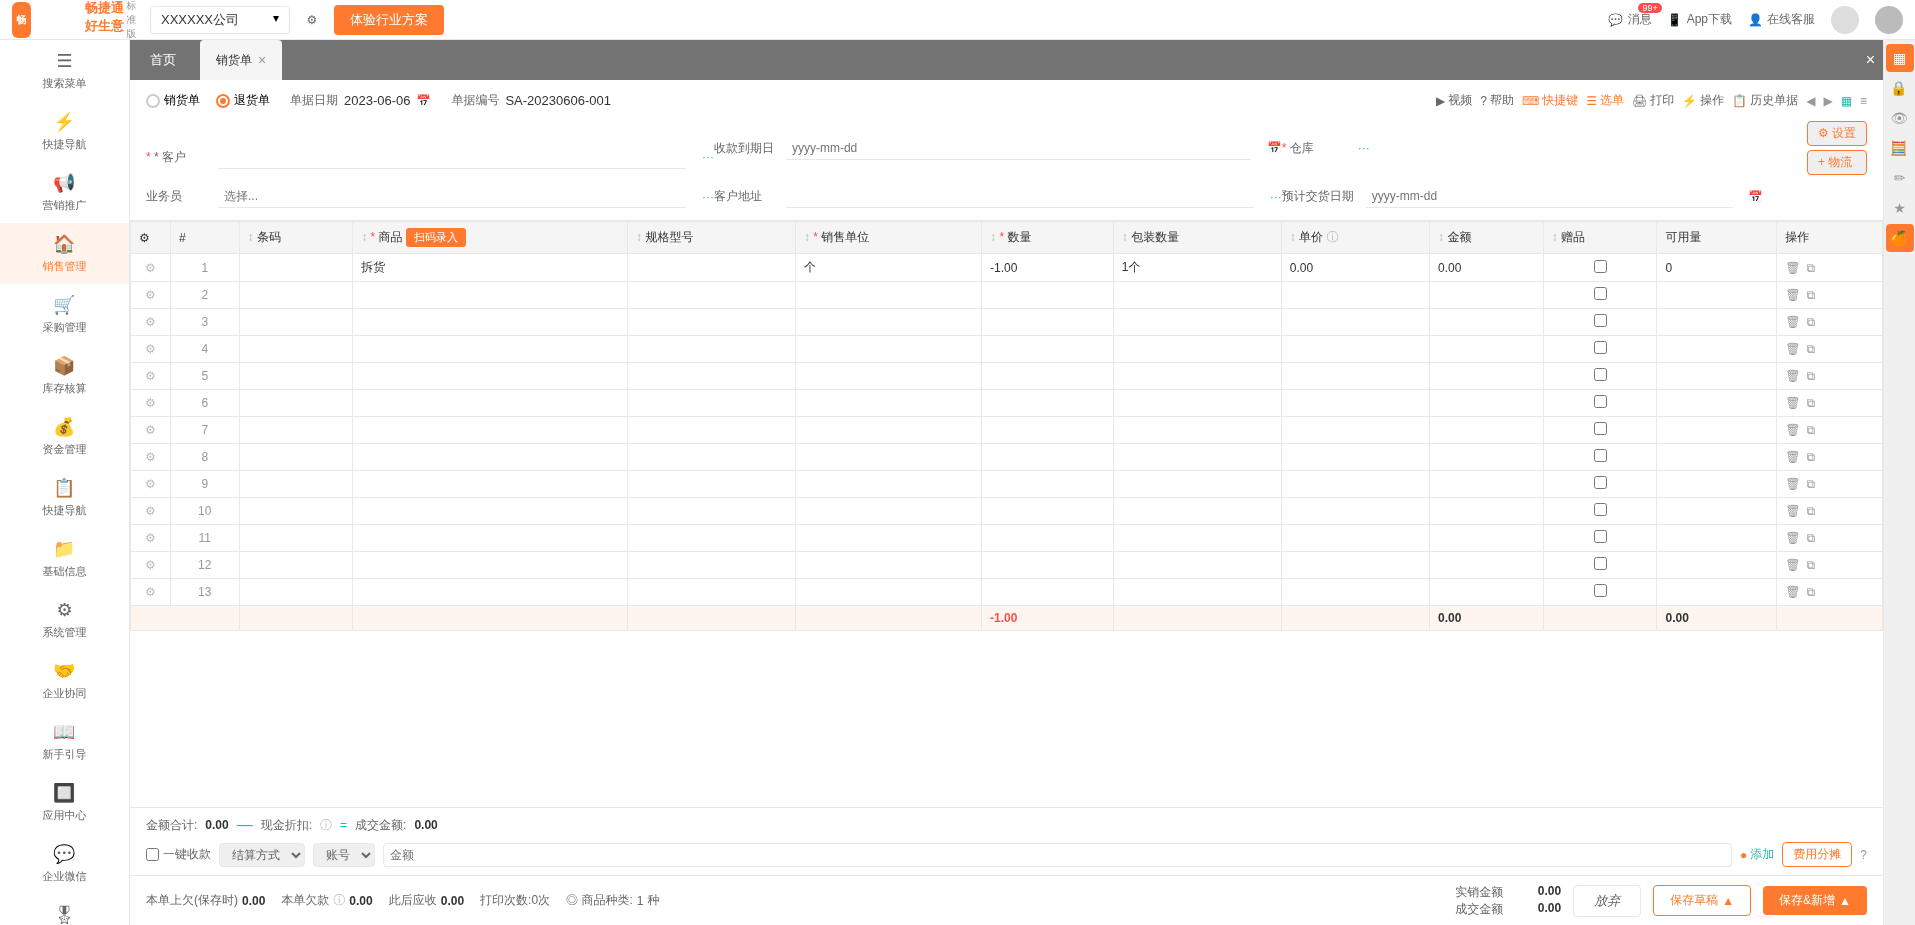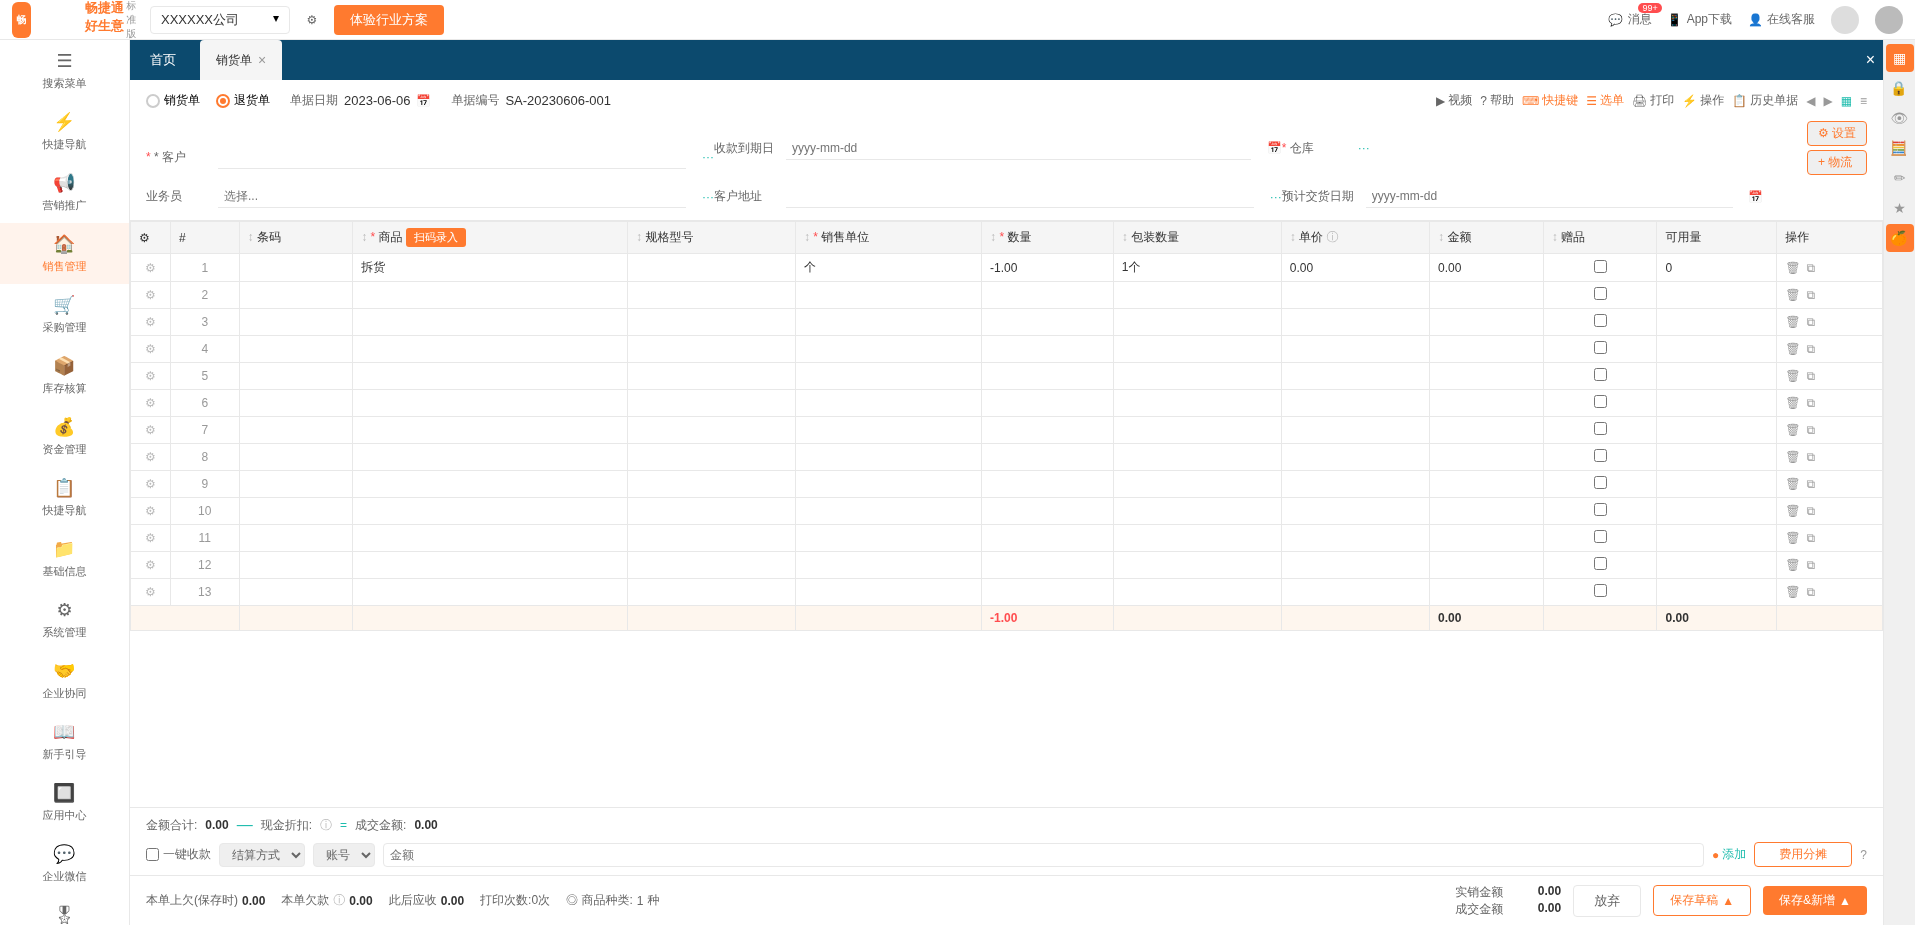--- a/index.html
+++ b/index.html
@@ -27,21 +27,21 @@
     .sidebar { width: 130px; background: #fff; border-right: 1px solid #e8e8e8; display: flex; flex-direction: column; flex-shrink: 0; }
     .sidebar-item { display: flex; flex-direction: column; align-items: center; padding: 10px 0; cursor: pointer; color: #666; gap: 4px; }
     .sidebar-item.active { background: #fff3ec; color: #ff7a2f; }
     .sidebar-item-icon { font-size: 18px; }
     .sidebar-item-label { font-size: 11px; }
 
     
     .content { flex: 1; display: flex; flex-direction: column; overflow: hidden; }
 
     
-    .tab-bar { height: 40px; background: #0c4a6e; display: flex; align-items: center; padding: 0 0; flex-shrink: 0; }
+    .tab-bar { height: 40px; background: #737373; display: flex; align-items: center; padding: 0 0; flex-shrink: 0; }
     .tab-home { padding: 0 20px; height: 100%; display: flex; align-items: center; color: white; cursor: pointer; font-size: 13px; }
     .tab-item { height: 100%; display: flex; align-items: center; gap: 6px; padding: 0 16px; background: #f5f5f5; color: #333; cursor: pointer; font-size: 13px; border-radius: 4px 4px 0 0; margin-left: 4px; }
     .tab-close { color: #999; font-size: 14px; cursor: pointer; }
     .tab-bar-close { margin-left: auto; margin-right: 8px; color: white; cursor: pointer; font-size: 16px; }
 
     
     .form-area { background: #fff; padding: 12px 16px; flex-shrink: 0; border-bottom: 1px solid #e8e8e8; }
     .form-header { display: flex; align-items: center; gap: 20px; margin-bottom: 12px; }
     .radio-group { display: flex; gap: 16px; align-items: center; }
     .radio-item { display: flex; align-items: center; gap: 4px; cursor: pointer; }
@@ -87,32 +87,32 @@
     .bottom-area { background: #fff; border-top: 1px solid #e8e8e8; padding: 8px 16px; flex-shrink: 0; }
     .calc-row { display: flex; align-items: center; gap: 8px; margin-bottom: 8px; }
     .calc-label { color: #666; }
     .calc-value { color: #333; font-weight: bold; }
     .calc-dash { color: #1dbcad; font-size: 16px; }
     .calc-equals { color: #1dbcad; }
     .payment-row { display: flex; align-items: center; gap: 8px; }
     .checkbox-label { display: flex; align-items: center; gap: 4px; cursor: pointer; color: #666; }
     .payment-select { border: 1px solid #e8e8e8; border-radius: 4px; padding: 3px 8px; color: #666; cursor: pointer; }
     .add-btn { color: #1dbcad; cursor: pointer; display: flex; align-items: center; gap: 3px; }
-    .expense-btn { border: 1px solid #ff7a2f; color: #ff7a2f; border-radius: 4px; padding: 3px 24px; cursor: pointer; background: #fff; }
+    .expense-btn { border: 1px solid #ff7a2f; color: #ff7a2f; border-radius: 4px; padding: 3px 10px; cursor: pointer; background: #fff; }
     .help-icon { color: #999; cursor: pointer; }
 
     
     .footer-bar { height: 50px; background: #fff; border-top: 1px solid #e8e8e8; display: flex; align-items: center; padding: 16px 16px; gap: 16px; flex-shrink: 0; }
     .footer-item { color: #666; display: flex; align-items: center; gap: 4px; }
     .footer-value { color: #333; font-weight: bold; }
     .footer-right { margin-left: auto; display: flex; align-items: center; gap: 12px; }
     .summary-box { text-align: right; }
     .summary-row { display: flex; justify-content: flex-end; gap: 8px; color: #666; }
     .summary-amount { color: #333; font-weight: bold; min-width: 50px; text-align: right; }
-    .btn-abandon { border: 1px solid #e8e8e8; background: #fff; color: #666; border-radius: 4px; padding: 6px 20px; cursor: pointer; font-size: 13px; }
+    .btn-abandon { border: 1px solid #e8e8e8; background: #fff; color: #666; border-radius: 4px; padding: 6px 20px; cursor: pointer; font-size: 13px; font-style: italic; }
     .btn-save-draft { background: #fff; border: 1px solid #ff7a2f; color: #ff7a2f; border-radius: 4px; padding: 6px 16px; cursor: pointer; font-size: 13px; display: flex; align-items: center; gap: 4px; }
     .btn-save-new { background: #ff7a2f; border: none; color: white; border-radius: 4px; padding: 6px 16px; cursor: pointer; font-size: 13px; display: flex; align-items: center; gap: 4px; }
 
     
     .right-panel { width: 32px; background: #f0f0f0; display: flex; flex-direction: column; align-items: center; padding: 4px 0; gap: 2px; flex-shrink: 0; border-left: 1px solid #e8e8e8; }
     .right-panel-btn { width: 28px; height: 28px; display: flex; align-items: center; justify-content: center; cursor: pointer; color: #999; border-radius: 4px; font-size: 14px; }
     .right-panel-btn.active { background: #ff7a2f; color: white; }
 
     
     .notif-container { position: relative; display: flex; align-items: center; }

